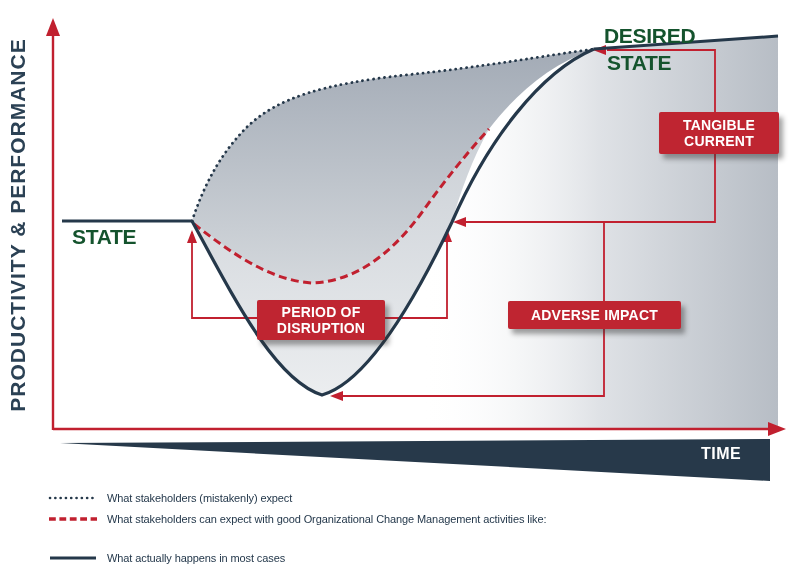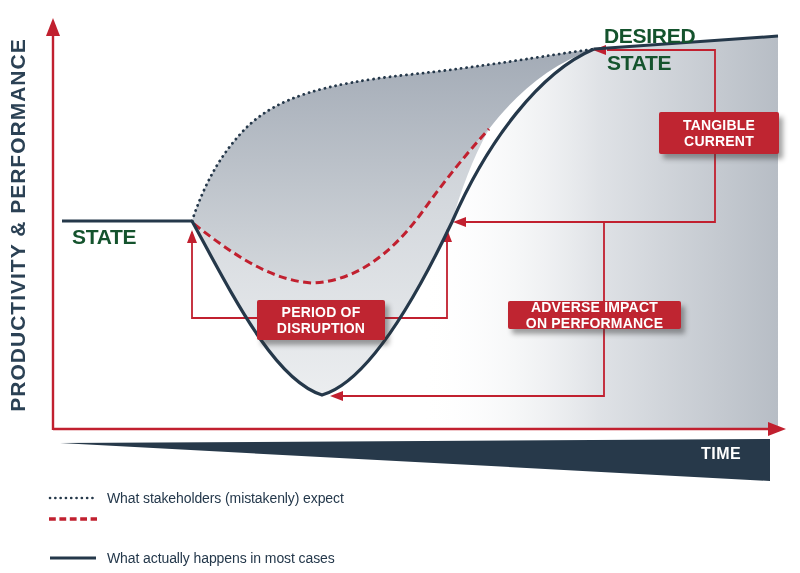--- a/index.html
+++ b/index.html
@@ -14,21 +14,21 @@
   .callout{position:absolute;background:#bf2531;border-radius:2px;
            box-shadow:4px 5px 5px rgba(50,50,50,0.45);
            color:#fff;font-weight:bold;font-size:14px;line-height:1.15;
            display:flex;flex-direction:column;align-items:center;justify-content:center;
            text-align:center;letter-spacing:0.2px;}
   .time-label{position:absolute;left:701px;top:445px;color:#fff;
               font-size:16px;font-weight:bold;letter-spacing:0.5px;}
   .legend{position:absolute;left:48px;top:488px;width:720px;}
   .legend-row{display:flex;align-items:flex-start;position:absolute;left:0;}
   .legend-row .swatch{flex:0 0 50px;margin-right:9px;margin-top:3px;}
-  .legend-text{font-size:14px;line-height:17px;color:#24384b;letter-spacing:-0.1px;text-align:right;}
+  .legend-text{font-size:11px;line-height:17px;color:#24384b;letter-spacing:-0.1px;text-align:right;}
   .lr1{top:2px;} .lr2{top:23px;} .lr3{top:62px;}
 </style>
 </head>
 <body>
 
 <div class="stage">
 
   <svg class="chart-svg" width="800" height="573" viewBox="0 0 800 573">
     <defs>
       <linearGradient id="gradA1" gradientUnits="userSpaceOnUse" x1="0" y1="50" x2="0" y2="295">
@@ -96,37 +96,37 @@
     <div>CURRENT</div>
   </div>
 
   <div class="callout" style="left:257px;top:300px;width:128px;height:40px;">
     <div>PERIOD OF</div>
     <div>DISRUPTION</div>
   </div>
 
   <div class="callout" style="left:508px;top:301px;width:173px;height:28px;">
     <div>ADVERSE IMPACT</div>
-    <div>ON PERFORMANCE</div>
   </div>
 
   <div class="time-label">TIME</div>
 
   <div class="legend">
     <div class="legend-row lr1">
       <svg class="swatch" width="50" height="10">
         <line x1="2" y1="5" x2="48" y2="5" stroke="#25384a" stroke-width="2.6" stroke-dasharray="0.1 5.2" stroke-linecap="round"></line>
       </svg>
       <div class="legend-text">What stakeholders (mistakenly) expect</div>
     </div>
     <div class="legend-row lr2">
       <svg class="swatch" width="50" height="10">
         <line x1="1" y1="5" x2="49" y2="5" stroke="#c1202f" stroke-width="3.4" stroke-dasharray="6.8 3.6"></line>
       </svg>
       <div>
+        <div class="legend-text">What stakeholders can expect with good Organizational Change Management activities like:</div>
       </div>
     </div>
     <div class="legend-row lr3">
       <svg class="swatch" width="50" height="10">
         <line x1="2" y1="5" x2="48" y2="5" stroke="#25384a" stroke-width="3"></line>
       </svg>
       <div class="legend-text">What actually happens in most cases</div>
     </div>
   </div>
 

